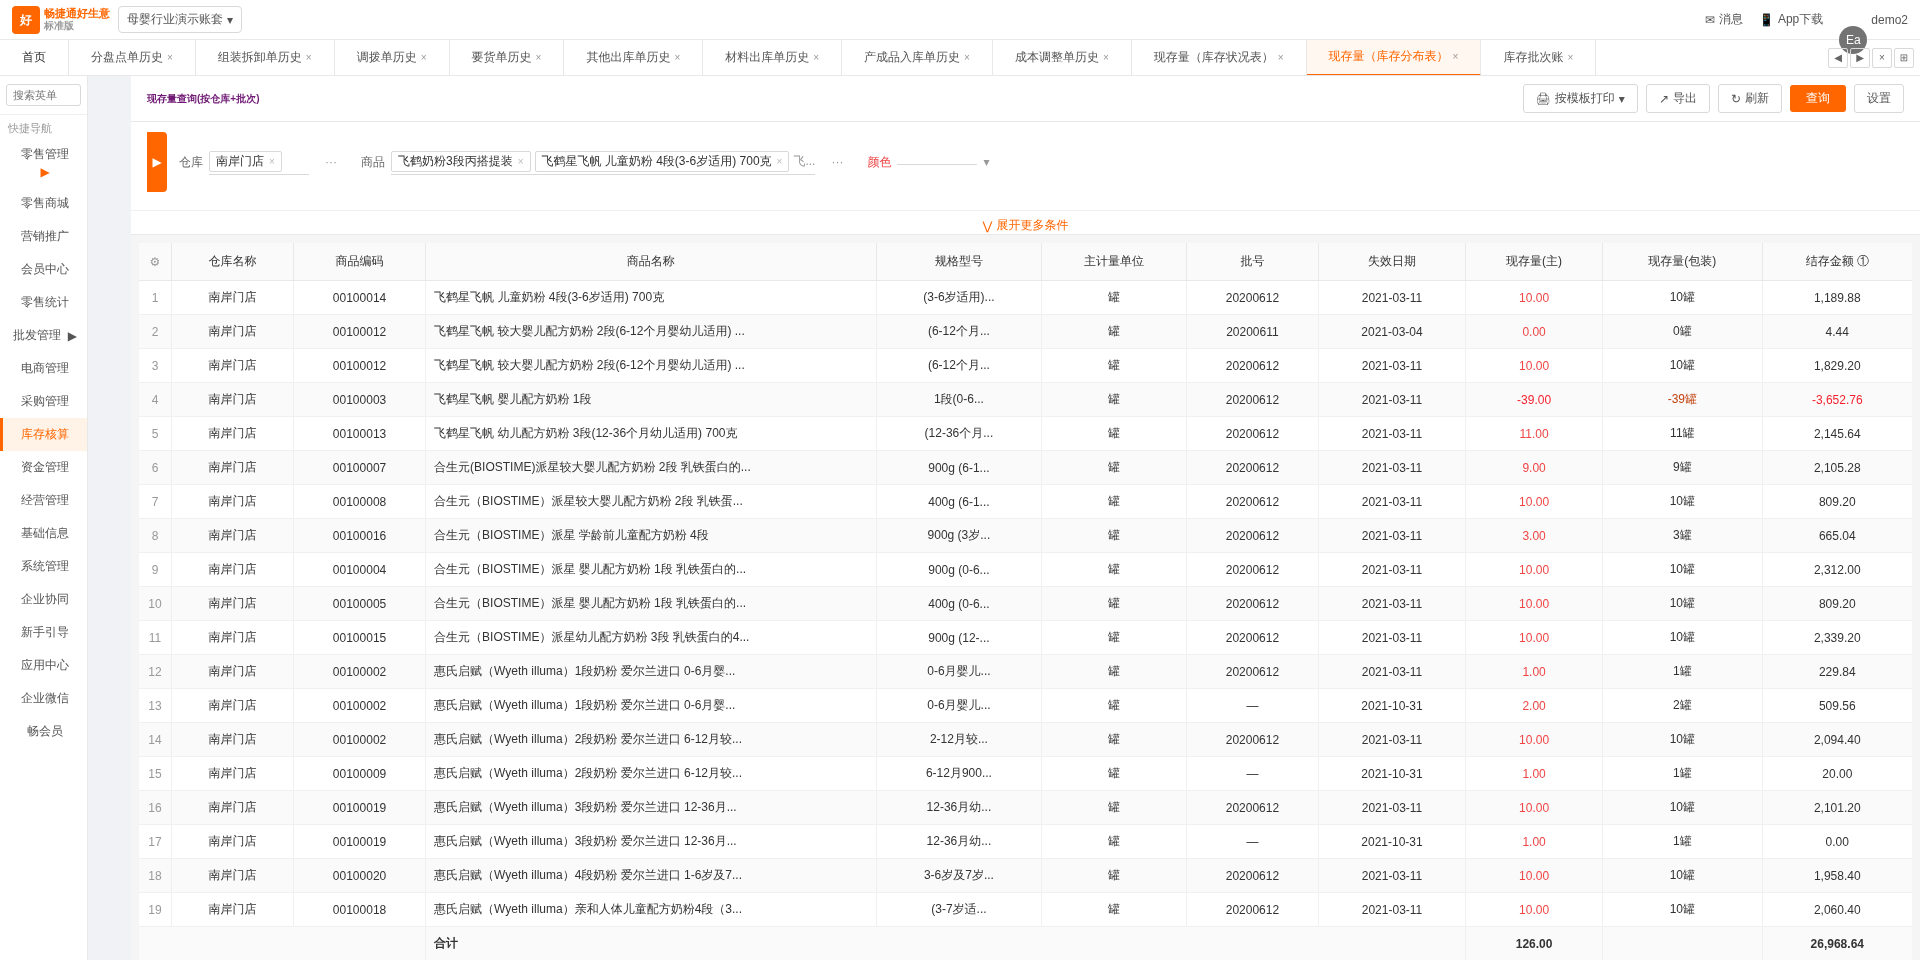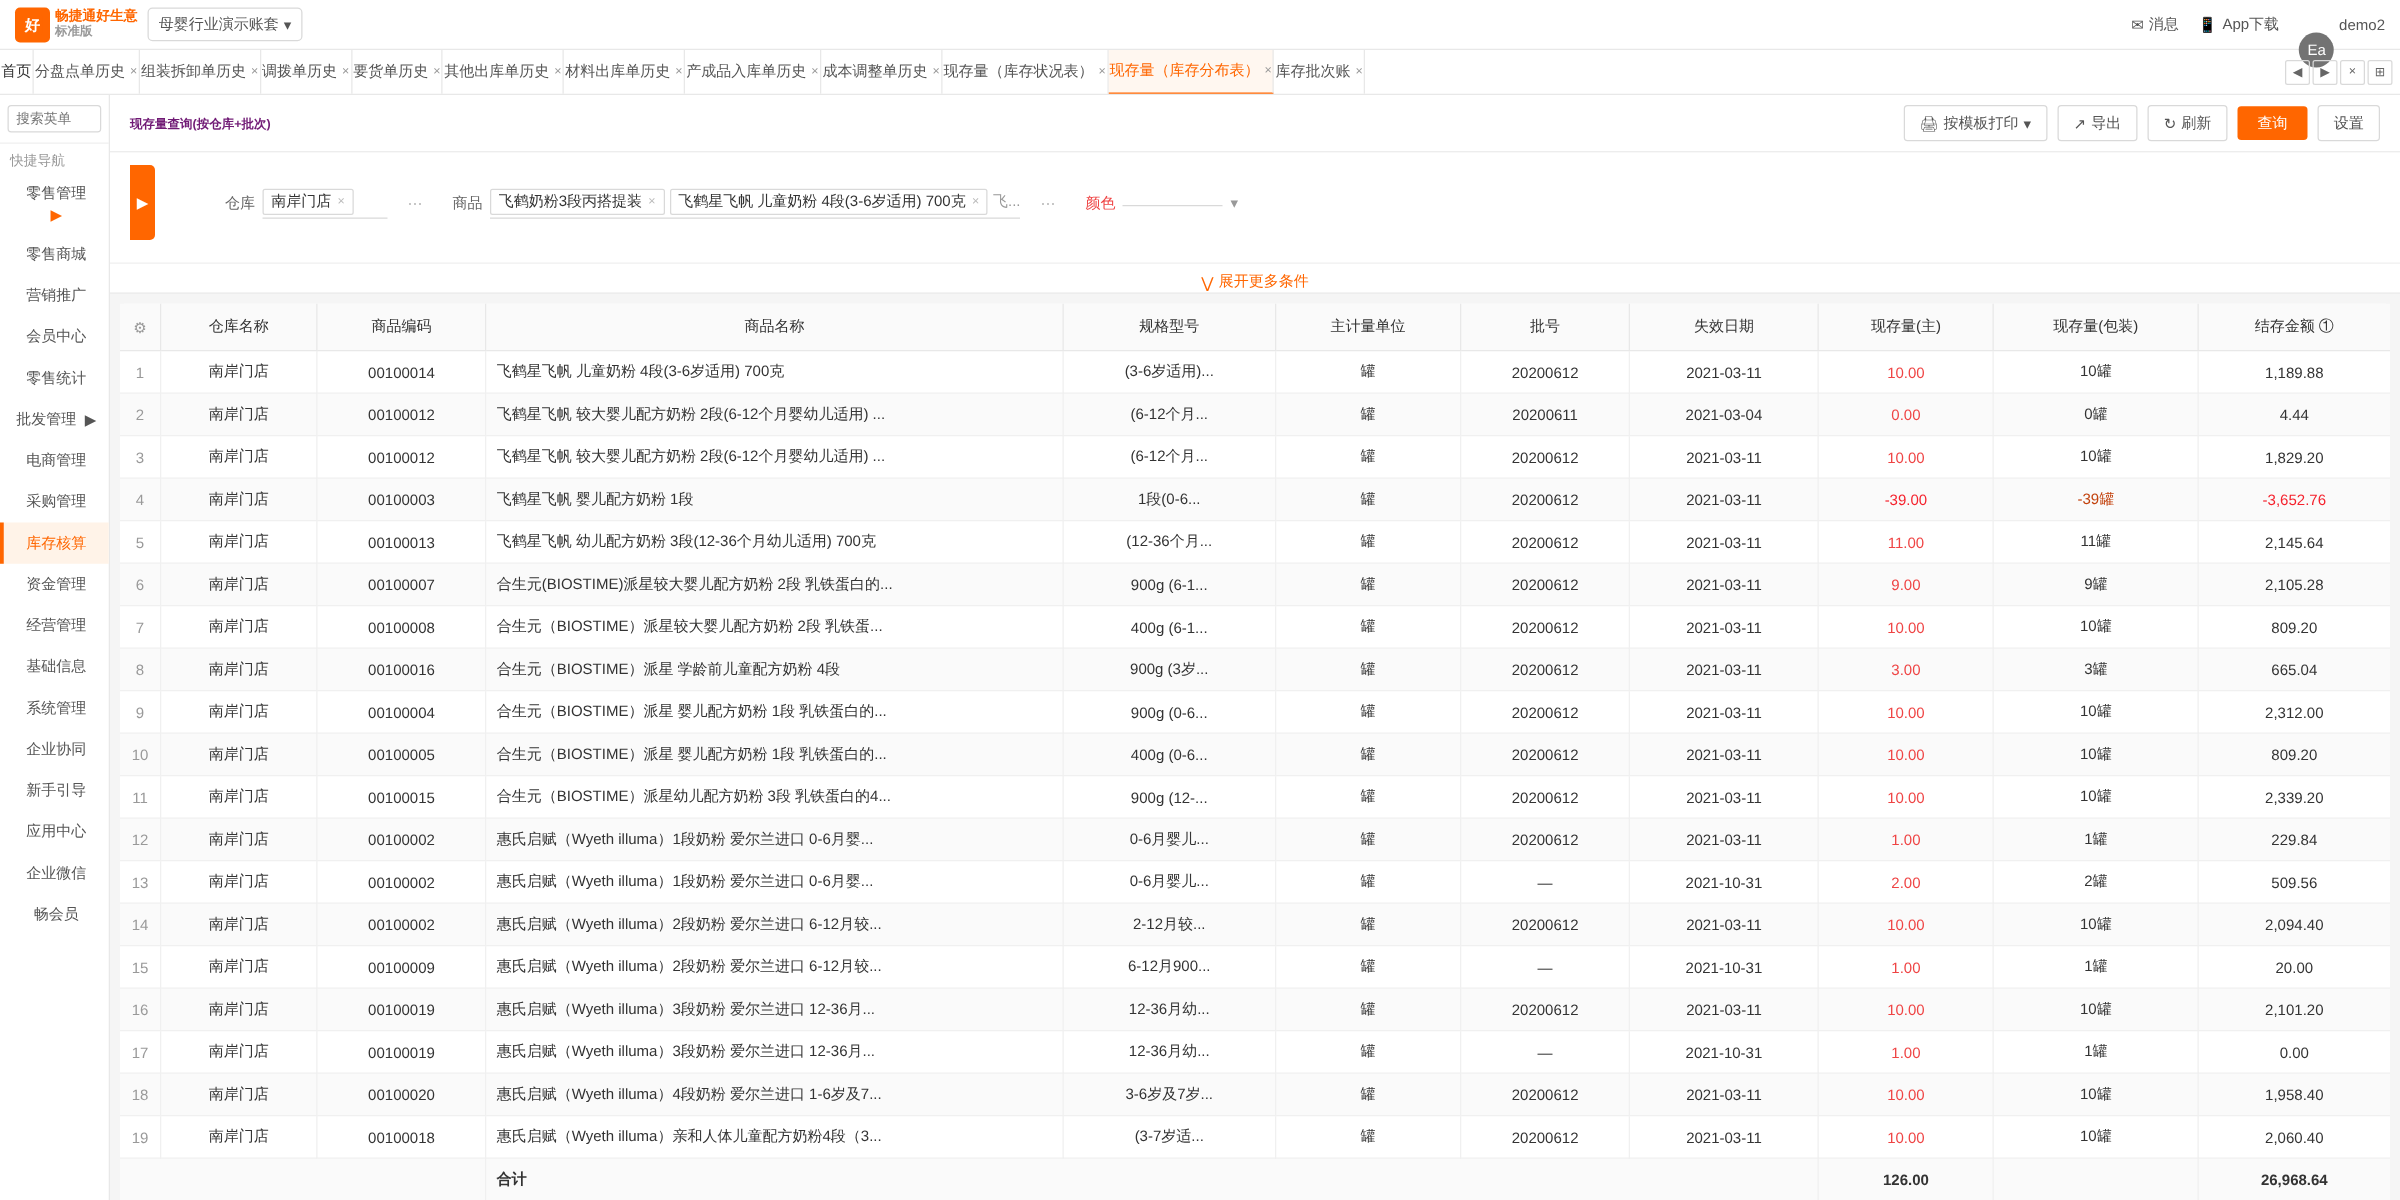--- a/index.html
+++ b/index.html
@@ -10,29 +10,29 @@
     .top-bar-left { display: flex; align-items: center; gap: 8px; }
     .logo-area { display: flex; align-items: center; gap: 4px; color: #ff6600; font-weight: bold; font-size: 13px; }
     .logo-icon { width: 28px; height: 28px; background: #ff6600; border-radius: 4px; display: flex; align-items: center; justify-content: center; color: white; font-size: 10px; }
     .dropdown-selector { display: flex; align-items: center; gap: 4px; padding: 4px 8px; border: 1px solid #d9d9d9; border-radius: 4px; cursor: pointer; color: #555; }
     .top-bar-right { display: flex; align-items: center; gap: 16px; color: #555; }
     .top-bar-icon { display: flex; align-items: center; gap: 4px; cursor: pointer; }
     .avatar { width: 28px; height: 28px; background: #737373; border-radius: 50%; display: flex; align-items: center; justify-content: center; color: white; font-size: 11px; margin-top: 40px; }
 
     
     .tab-bar { height: 36px; background: #fff; display: flex; align-items: center; border-bottom: 1px solid #e8e8e8; overflow: hidden; }
-    .tab-item { display: flex; align-items: center; gap: 4px; padding: 0 1px; height: 36px; border-right: 1px solid #e8e8e8; white-space: nowrap; cursor: pointer; font-size: 12px; color: #555; flex-shrink: 0; }
+    .tab-item { display: flex; align-items: center; gap: 4px; padding: 0 22px; height: 36px; border-right: 1px solid #e8e8e8; white-space: nowrap; cursor: pointer; font-size: 12px; color: #555; flex-shrink: 0; }
     .tab-item.active { color: #ff6600; border-bottom: 2px solid #ff6600; background: #fff7f0; }
     .tab-item:first-child { color: #333; }
     .tab-close { color: #999; font-size: 10px; cursor: pointer; }
     .tab-nav { display: flex; align-items: center; margin-left: auto; gap: 2px; padding: 0 6px; }
     .tab-nav-btn { width: 20px; height: 20px; display: flex; align-items: center; justify-content: center; cursor: pointer; color: #666; border: 1px solid #d9d9d9; border-radius: 2px; font-size: 10px; }
 
     
-    .main-layout { display: flex; height: calc(100vh - 76px); }
+    .main-layout { display: flex; height: calc(100vh - 76px); gap: 43px; }
 
     
     .sidebar { width: 88px; background: #fff; border-right: 1px solid #e8e8e8; display: flex; flex-direction: column; }
     .sidebar-search { padding: 8px 6px; border-bottom: 1px solid #f0f0f0; }
     .sidebar-search-box { width: 100%; padding: 4px 6px; border: 1px solid #d9d9d9; border-radius: 3px; font-size: 11px; }
     .sidebar-nav-label { padding: 6px 8px 2px; color: #999; font-size: 11px; }
     .sidebar-item { padding: 8px 6px; display: flex; align-items: center; justify-content: center; flex-direction: column; gap: 2px; cursor: pointer; color: #555; border-left: 3px solid transparent; }
     .sidebar-item.active { background: #fff3e8; color: #ff6600; border-left: 3px solid #ff6600; }
 
     
@@ -253,21 +253,21 @@
       </div>
     </div>
 
     <div style="background:#fff;border-bottom:1px solid #e8e8e8;">
       <div style="display:flex;align-items:stretch;padding:10px 16px;gap:12px;">
 
         <div class="expand-btn">▶</div>
 
         <div style="flex:1;display:flex;align-items:center;gap:16px;flex-wrap:wrap;">
 
-          <div style="display:flex;align-items:center;gap:6px;margin-left:44px;">
+          <div style="display:flex;align-items:center;gap:6px;">
             <span style="color:#666;white-space:nowrap;">仓库</span>
             <div style="display:flex;align-items:center;gap:4px;border-bottom:1px solid #d9d9d9;padding:2px 0;min-width:100px;">
               <span class="breadcrumb-tag">
                 <span>南岸门店</span>
                 <span class="breadcrumb-tag-x">×</span>
               </span>
             </div>
           </div>
 
           <div style="width:20px;color:#999;">···</div>

